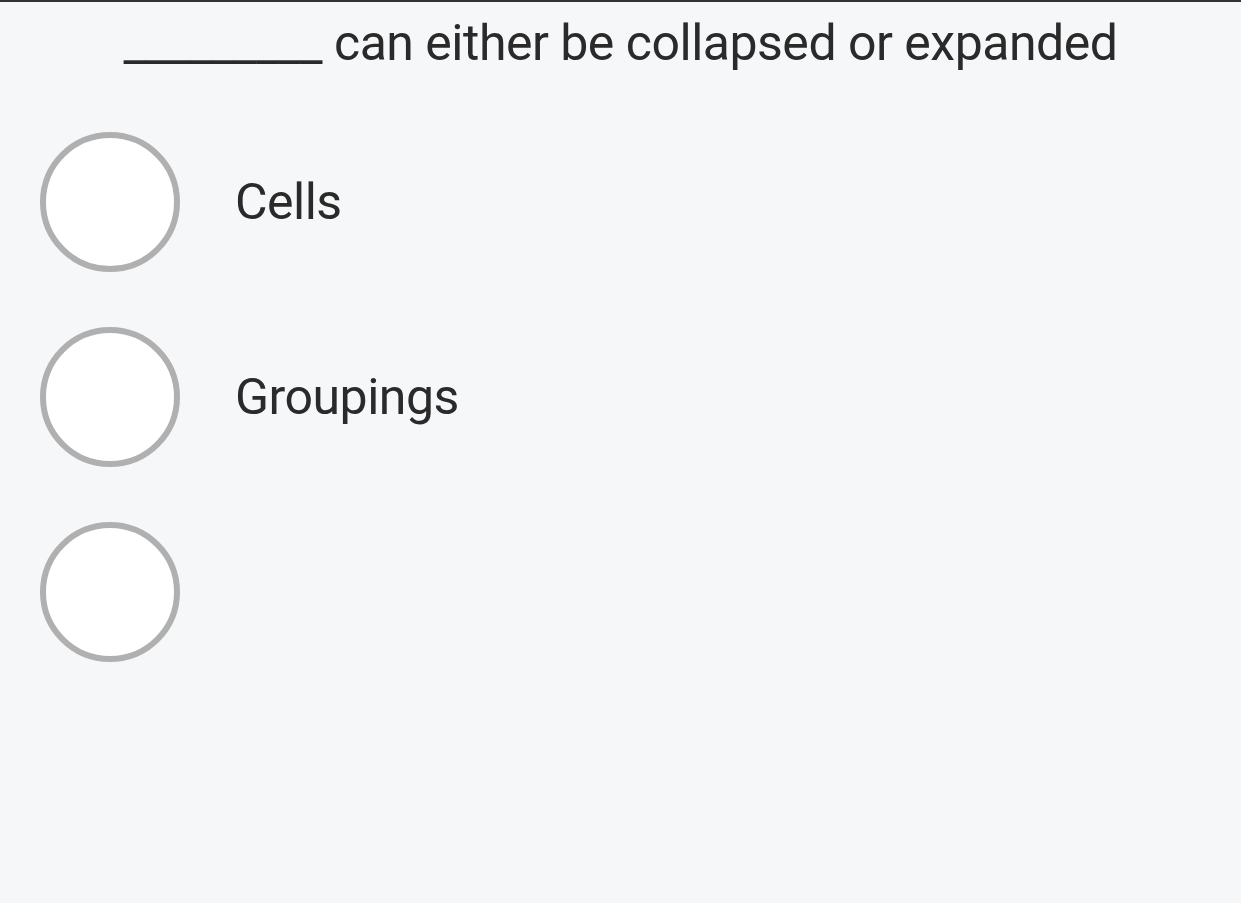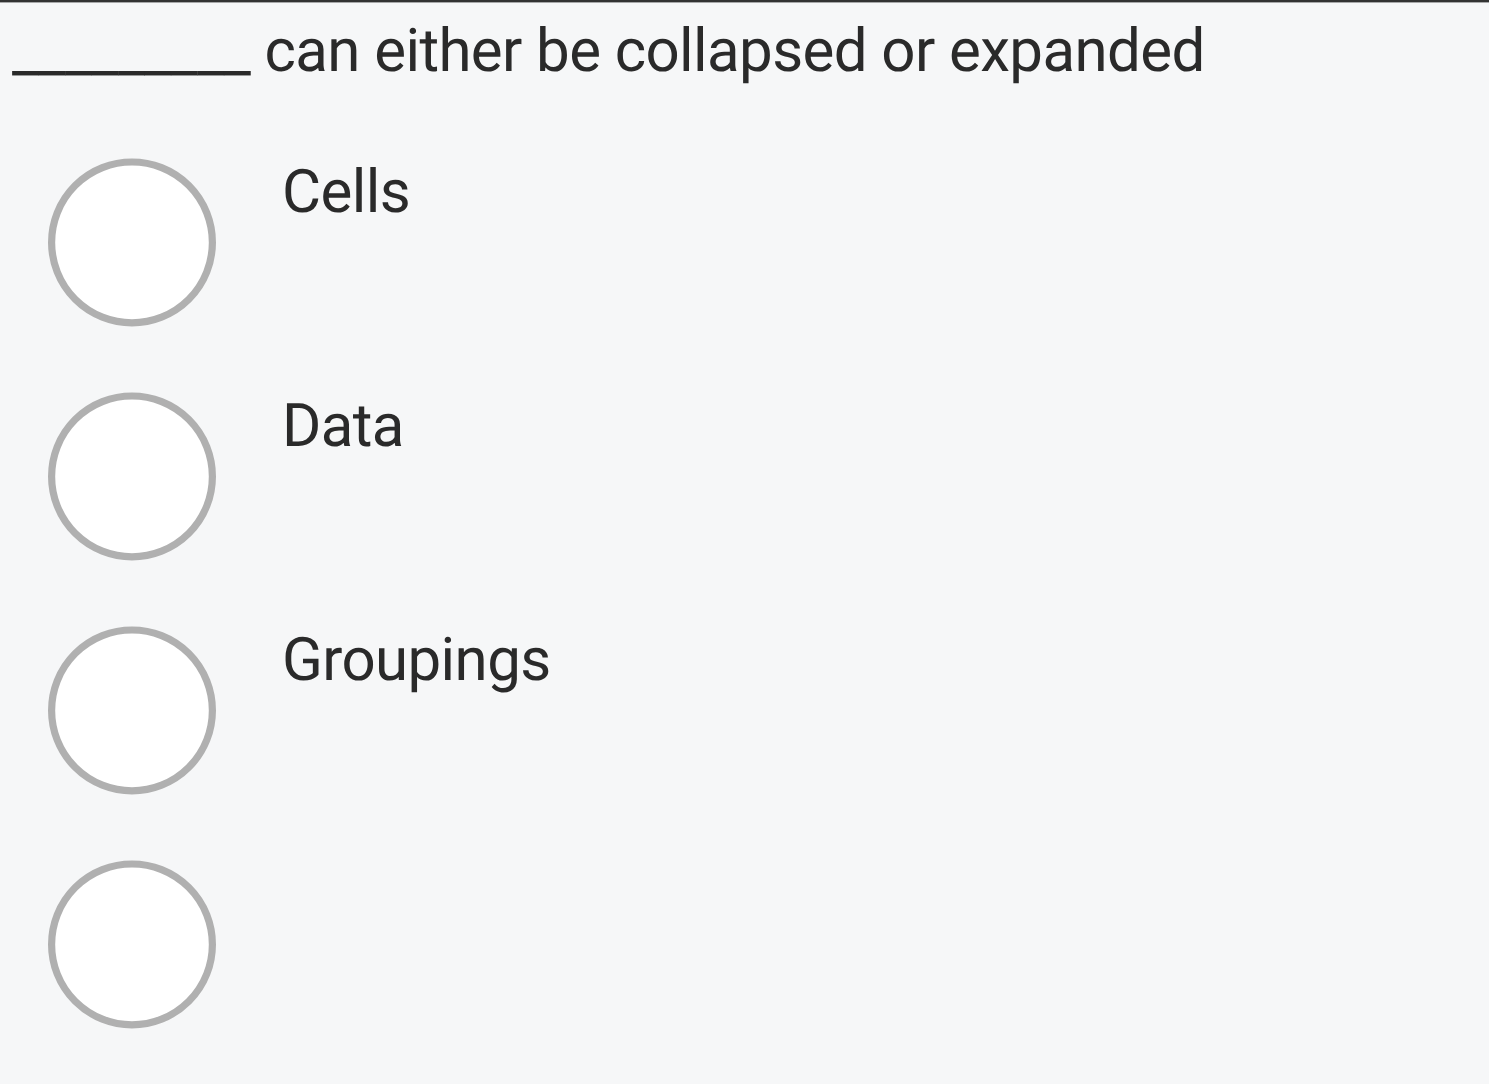--- a/index.html
+++ b/index.html
@@ -18,32 +18,32 @@
       width: 100%;
       height: 2px;
       background-color: #333333;
     }
     .question-container {
       padding: 0;
     }
     .question-text {
       font-size: 50px;
       color: #2a2a2a;
-      padding-left: 10px;
       padding-top: 12px;
       letter-spacing: -0.5px;
       font-weight: 400;
+      text-align: center;
     }
     .options-container {
       padding-top: 60px;
       padding-left: 40px;
     }
     .option-row {
       display: flex;
-      align-items: flex-start;
+      align-items: center;
       margin-bottom: 55px;
       cursor: pointer;
     }
     .radio-circle {
       width: 140px;
       height: 140px;
       border-radius: 50%;
       border: 6px solid #b0b0b0;
       background-color: #ffffff;
       flex-shrink: 0;
@@ -64,24 +64,20 @@
 <div class="question-container">
   <div class="question-text">_________ can either be collapsed or expanded</div>
 
   <div class="options-container">
 
     <div class="option-row">
       <div class="radio-circle"></div>
       <div class="option-label">Cells</div>
     </div>
 
-    <div class="option-row">
-      <div class="radio-circle"></div>
-      <div class="option-label">Data</div>
-    </div>
 
     <div class="option-row">
       <div class="radio-circle"></div>
       <div class="option-label">Groupings</div>
     </div>
 
     <div class="option-row">
       <div class="radio-circle"></div>
     </div>
 

